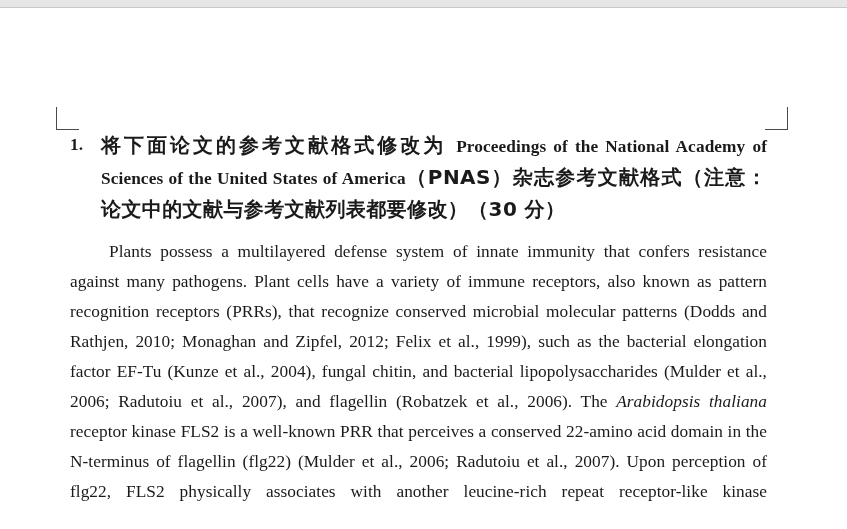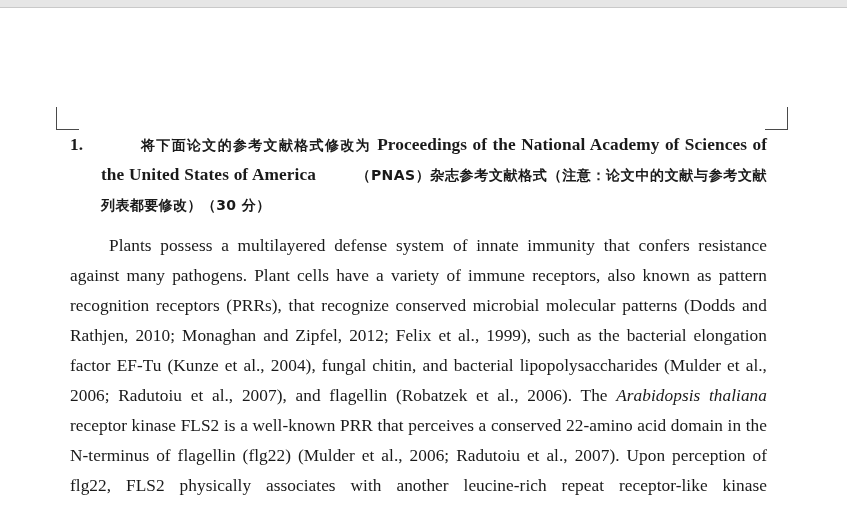--- a/index.html
+++ b/index.html
@@ -91,23 +91,22 @@
   .question .q-num {
     position: absolute;
     left: 0;
     top: 0;
     font-weight: bold;
     font-size: 17.3px;
   }
   .question .cjk {
     font-family: "DejaVu Sans", "Liberation Sans", sans-serif;
     font-weight: bold;
-    font-size: 14px;
+    font-size: 20px;
     letter-spacing: 0.4px;
-    margin-left: 40px;
   }
   .question .lat {
     font-family: "Liberation Serif", "DejaVu Serif", serif;
     font-weight: bold;
   }
 
   
   .body-par {
     font-size: 17.3px;
     line-height: 30px;

